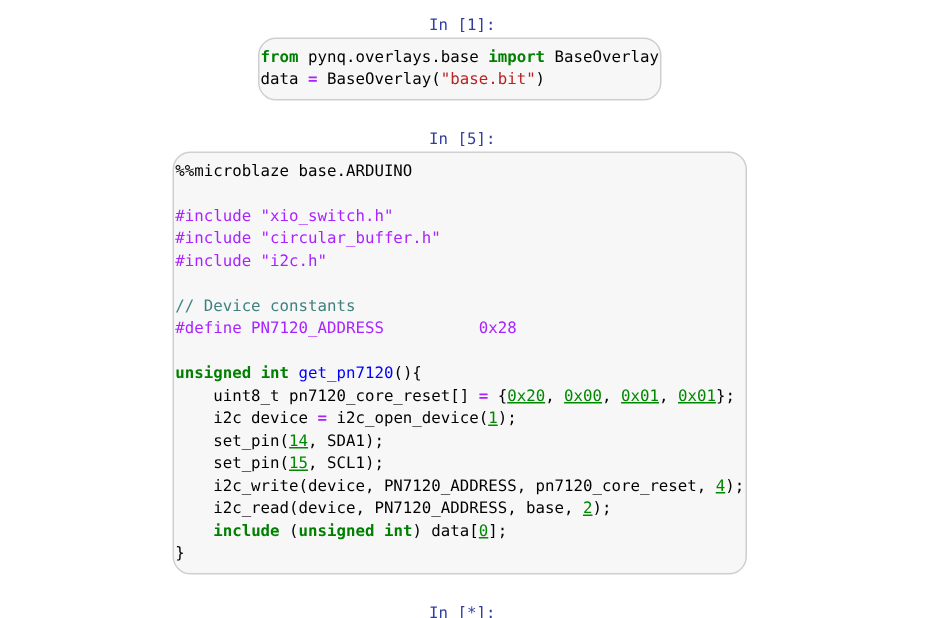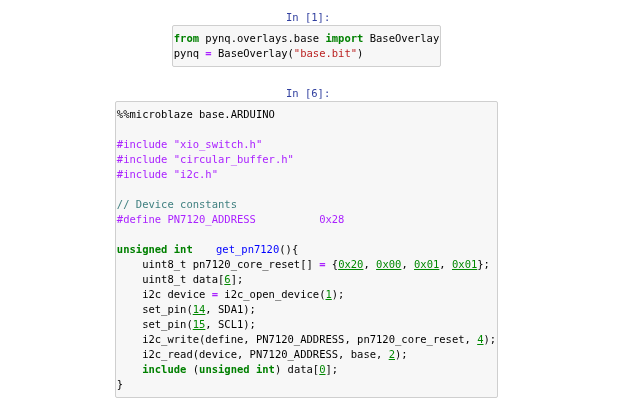--- a/index.html
+++ b/index.html
@@ -30,73 +30,72 @@
     line-height: 15px;
     color: var(--prompt-color, #303F9F);
     white-space: pre;
     cursor: default;
   }
   .input-area {
     flex: 1;
     min-width: 0;
     background: var(--cell-bg, #F7F7F7);
     border: 1px solid var(--cell-border, #CFCFCF);
-    border-radius: 2px;
+    border-radius: 12px;
     padding: 5px 1px;
     font-family: "DejaVu Sans Mono", "Liberation Mono", monospace;
     font-size: 10.5px;
     line-height: 15px;
     color: #000000;
     overflow: hidden;
     cursor: text;
   }
   .code-line {
     white-space: pre;
     min-height: 15px;
   }
   .tok-kw   { color: var(--kw,   #008000); font-weight: bold; }
   .tok-op   { color: var(--op,   #AA22FF); font-weight: bold; }
   .tok-meta { color: var(--meta, #AA22FF); }
   .tok-num  { color: var(--num,  #008800); text-decoration: underline; }
   .tok-com  { color: var(--com,  #408080); }
   .tok-str  { color: var(--str,  #BA2121); }
-  .tok-def  { color: var(--def,  #0000FF); margin-left: 17px; }
+  .tok-def  { color: var(--def,  #0000FF); }
   .tok-pl   { color: #000000; }
 </style>
 </head>
 <body>
 
 <div class="notebook" id="notebook">
   <div class="cell">
     <div class="prompt">In [1]:</div>
     <div class="input-area">
         <div class="code-line"><span class="tok-kw">from</span><span class="tok-pl"> pynq.overlays.base </span><span class="tok-kw">import</span><span class="tok-pl"> BaseOverlay</span></div>
-        <div class="code-line"><span class="tok-pl">pynq </span><span class="tok-op">=</span><span class="tok-pl"> BaseOverlay(</span><span class="tok-str">"base.bit"</span><span class="tok-pl">)</span></div>
+        <div class="code-line"><span class="tok-pl">data </span><span class="tok-op">=</span><span class="tok-pl"> BaseOverlay(</span><span class="tok-str">"base.bit"</span><span class="tok-pl">)</span></div>
       </div>
   </div>
 
   <div class="cell">
-    <div class="prompt">In [6]:</div>
+    <div class="prompt">In [5]:</div>
     <div class="input-area">
         <div class="code-line"><span class="tok-pl">%%microblaze base.ARDUINO</span></div>
         <div class="code-line"></div>
         <div class="code-line"><span class="tok-meta">#include "xio_switch.h"</span></div>
         <div class="code-line"><span class="tok-meta">#include "circular_buffer.h"</span></div>
         <div class="code-line"><span class="tok-meta">#include "i2c.h"</span></div>
         <div class="code-line"></div>
         <div class="code-line"><span class="tok-com">// Device constants</span></div>
         <div class="code-line"><span class="tok-meta">#define PN7120_ADDRESS          0x28</span></div>
         <div class="code-line"></div>
         <div class="code-line"><span class="tok-kw">unsigned</span><span class="tok-pl"> </span><span class="tok-kw">int</span><span class="tok-pl"> </span><span class="tok-def">get_pn7120</span><span class="tok-pl">(){</span></div>
         <div class="code-line"><span class="tok-pl">    uint8_t pn7120_core_reset[] </span><span class="tok-op">=</span><span class="tok-pl"> {</span><span class="tok-num">0x20</span><span class="tok-pl">, </span><span class="tok-num">0x00</span><span class="tok-pl">, </span><span class="tok-num">0x01</span><span class="tok-pl">, </span><span class="tok-num">0x01</span><span class="tok-pl">};</span></div>
-        <div class="code-line"><span class="tok-pl">    uint8_t data[</span><span class="tok-num">6</span><span class="tok-pl">];</span></div>
         <div class="code-line"><span class="tok-pl">    i2c device </span><span class="tok-op">=</span><span class="tok-pl"> i2c_open_device(</span><span class="tok-num">1</span><span class="tok-pl">);</span></div>
         <div class="code-line"><span class="tok-pl">    set_pin(</span><span class="tok-num">14</span><span class="tok-pl">, SDA1);</span></div>
         <div class="code-line"><span class="tok-pl">    set_pin(</span><span class="tok-num">15</span><span class="tok-pl">, SCL1);</span></div>
-        <div class="code-line"><span class="tok-pl">    i2c_write(define, PN7120_ADDRESS, pn7120_core_reset, </span><span class="tok-num">4</span><span class="tok-pl">);</span></div>
+        <div class="code-line"><span class="tok-pl">    i2c_write(device, PN7120_ADDRESS, pn7120_core_reset, </span><span class="tok-num">4</span><span class="tok-pl">);</span></div>
         <div class="code-line"><span class="tok-pl">    i2c_read(device, PN7120_ADDRESS, base, </span><span class="tok-num">2</span><span class="tok-pl">);</span></div>
         <div class="code-line"><span class="tok-pl">    </span><span class="tok-kw">include</span><span class="tok-pl"> (</span><span class="tok-kw">unsigned</span><span class="tok-pl"> </span><span class="tok-kw">int</span><span class="tok-pl">) data[</span><span class="tok-num">0</span><span class="tok-pl">];</span></div>
         <div class="code-line"><span class="tok-pl">}</span></div>
       </div>
   </div>
 
   <div class="cell">
     <div class="prompt">In [*]:</div>
     <div class="input-area">
         <div class="code-line"><span class="tok-pl">get_pn7120()</span></div>

